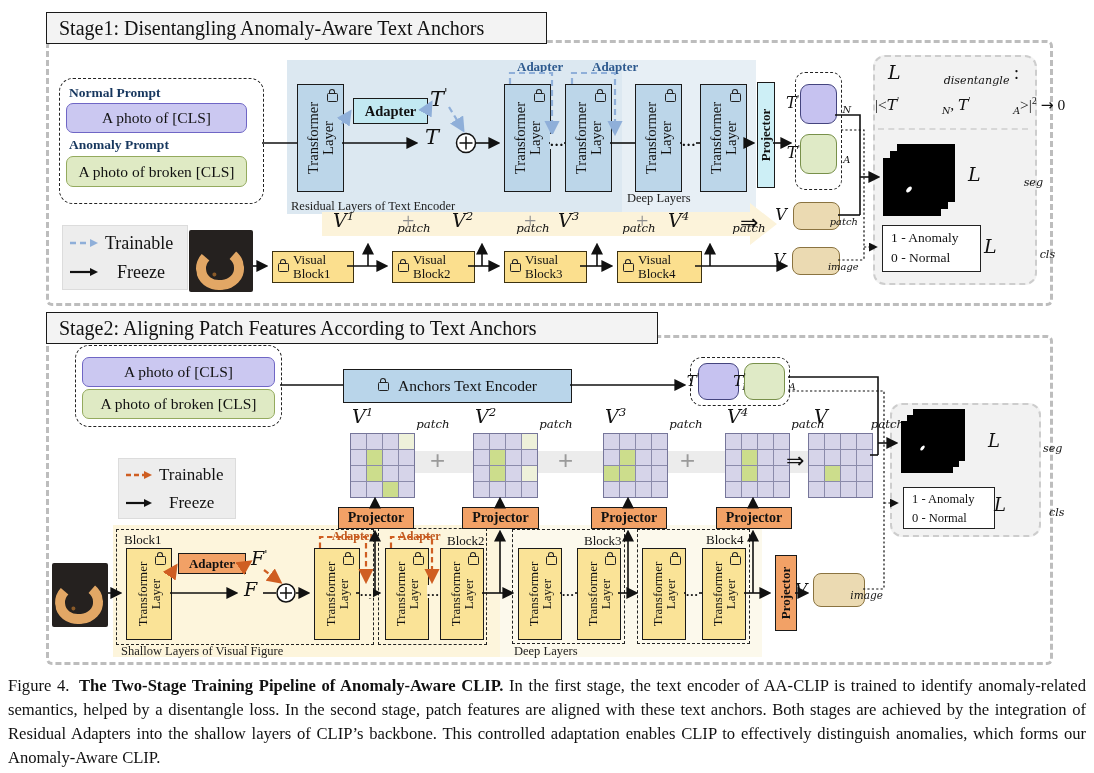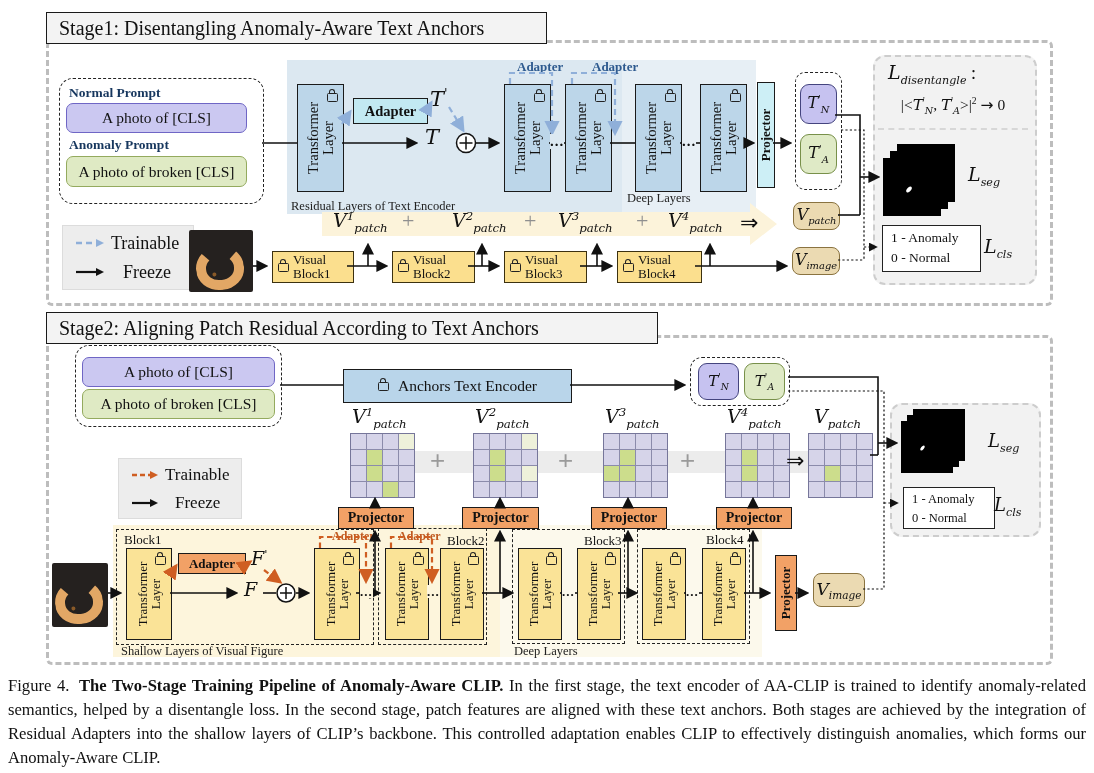--- a/index.html
+++ b/index.html
@@ -20,26 +20,26 @@
   .lock{display:inline-block;position:relative;width:9px;height:7px;border:1.4px solid #222;border-radius:1.5px;}
   .lock::before{content:"";position:absolute;left:1px;top:-5px;width:4px;height:4px;border:1.4px solid #222;border-bottom:none;border-radius:4px 4px 0 0;}
   .adapt1{background:#c2e9f2;border:1.2px solid #1a1a1a;font-weight:bold;font-size:14.5px;display:flex;align-items:center;justify-content:center;z-index:10;}
   .proj1{background:#cdeff6;border:1.2px solid #1a1a1a;z-index:10;}
   .projtext{font-weight:bold;font-size:13px;}
   .anchor{border-radius:9px;display:flex;align-items:center;justify-content:center;z-index:10;}
   .anchor.an{background:#c6c2f0;border:1.6px solid #44447e;}
   .anchor.aa{background:#dfeac6;border:1.6px solid #78904a;}
   .panel{background:#f2f2f2;border:2.5px dashed #cdcdcd;border-radius:12px;z-index:4;}
   .scr{font-style:italic;font-family:"DejaVu Serif","Liberation Serif",serif;}
-  sup{font-size:62%;} sub{font-size:62%;}
+  sup{font-size:62%;} sub{font-size:62%;margin-left:43px;}
   .mask{z-index:10;}
   .msq{position:absolute;background:#000;}
   .speck{position:absolute;background:#fff;border-radius:50%;transform:rotate(40deg);}
   .clsbox{background:#fff;border:1.6px solid #222;z-index:10;font-size:13.5px;line-height:1.5;padding:2px 0 0 8px;}
-  .legend{background:#ededed;border:1px solid #dcdcdc;z-index:10;display:flex;flex-direction:column;justify-content:center;gap:8px;padding-left:12px;}
+  .legend{background:#ededed;border:1px solid #dcdcdc;z-index:10;display:flex;flex-direction:column;justify-content:center;gap:8px;padding-left:6px;}
   .legrow{display:flex;align-items:center;gap:6px;font-size:18px;}
   .cashew{background:#25211f;border-radius:2px;overflow:hidden;z-index:10;}
   .nut{position:absolute;left:50%;top:50%;width:28px;height:24px;margin:-15px 0 0 -25px;border:10px solid #e2a765;border-top-color:transparent;border-radius:50% 50% 48% 48%;transform:rotate(-4deg);}
   .nut::after{content:"";position:absolute;left:6px;top:16px;width:4px;height:4px;background:#8a5a28;border-radius:50%;}
   .vb{background:#fbdf8e;border:1.3px solid #3c3110;z-index:10;display:flex;align-items:center;gap:4px;padding-left:5px;font-size:13px;line-height:1.05;}
   .band1{background:#fcf3da;z-index:2;clip-path:polygon(0 9px,428px 9px,428px 0,455px 21px,428px 42px,428px 33px,0 33px);}
   .band2{background:#ececec;z-index:2;}
   .sumlab{font-size:19px;z-index:5;white-space:nowrap;}
   .plus1{color:#8f8f8f;font-size:22px;z-index:5;}
   .plus2{color:#9a9a9a;font-size:26px;z-index:5;font-family:"Liberation Sans",sans-serif;}
@@ -203,21 +203,21 @@
 
   <div class="abs feat" style="left:793px;top:202px;width:45px;height:26px;">
     <span class="scr" style="font-size:16px;"><span>V</span><sub class="scr">patch</sub></span>
   </div>
   <div class="abs feat" style="left:792px;top:247px;width:46px;height:26px;">
     <span class="scr" style="font-size:16px;"><span>V</span><sub class="scr">image</sub></span>
   </div>
 
   <div class="abs outer" style="left:46px;top:335px;width:1001px;height:324px;"></div>
   <div class="abs titlebox" style="left:46px;top:312px;width:598px;height:30px;">
-    <span>Stage2: Aligning Patch Residual According to Text Anchors</span>
+    <span>Stage2: Aligning Patch Features According to Text Anchors</span>
   </div>
 
   <div class="abs dashbox" style="left:75px;top:345px;width:205px;height:80px;"></div>
   <div class="abs prompt pn" style="left:82px;top:357px;width:191px;height:28px;">
     <span>A photo of [CLS]</span>
   </div>
   <div class="abs prompt pa" style="left:82px;top:389px;width:191px;height:28px;">
     <span>A photo of broken [CLS]</span>
   </div>
 

